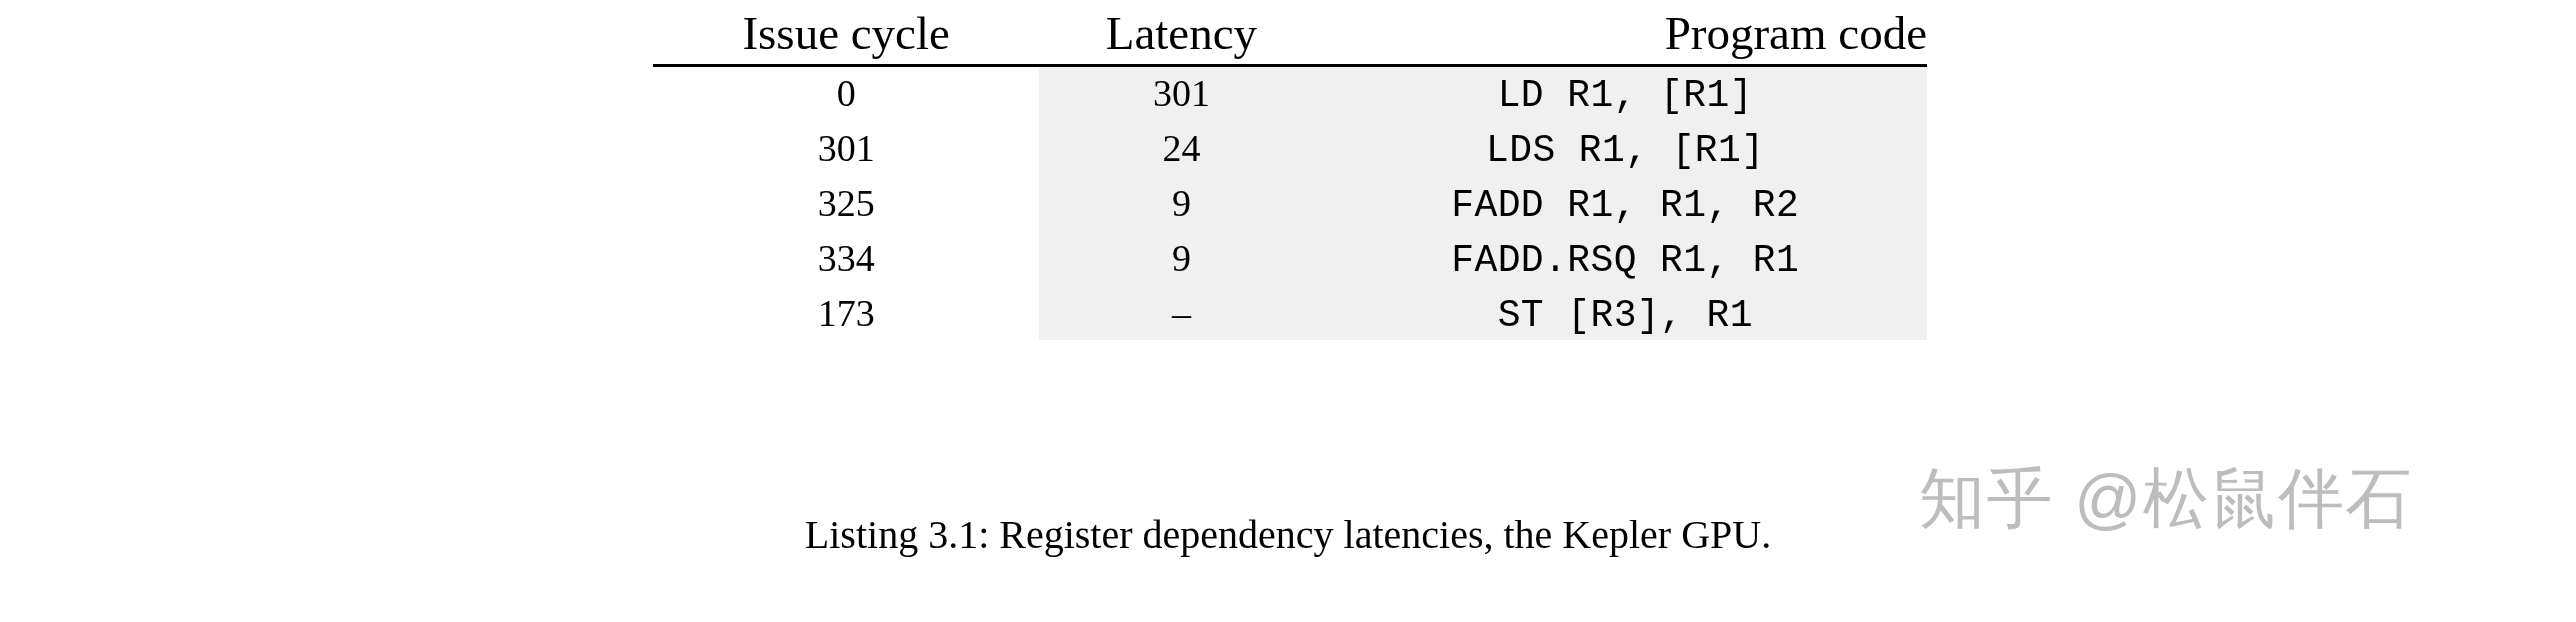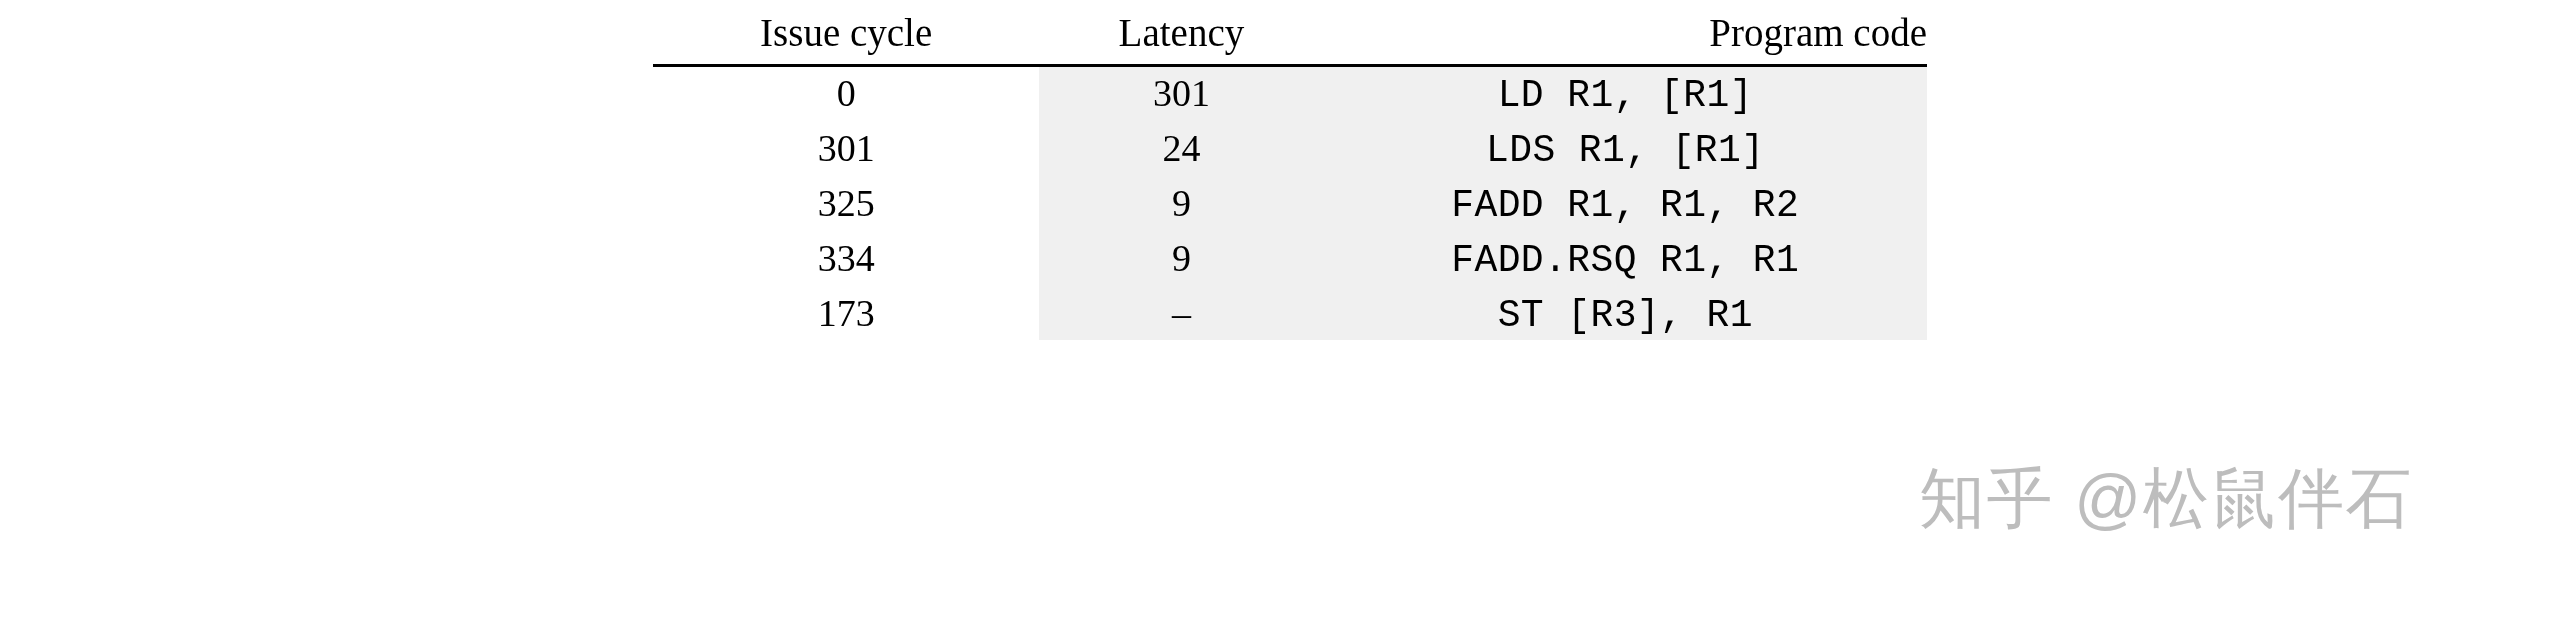--- a/index.html
+++ b/index.html
@@ -58,21 +58,21 @@
   }
 
   
   col.c-issue   { width: 386px; }
   col.c-latency { width: 284px; }
   col.c-code    { width: 603px; }
 
   
   tr.head-row th {
     font-family: "Liberation Serif", serif;
-    font-size: 39px;
+    font-size: 47px;
     line-height: 50px;
     padding-bottom: 6.4px;
     white-space: nowrap;
   }
   th.h-issue   { text-align: center; padding-right: 17.6px; }
   th.h-latency { text-align: center; padding-left: 17.6px; padding-right: 17.6px; }
   th.h-code    { text-align: right;   padding-left: 21px; }
 
   
   th.h-latency, td.d-latency { border-left: 3.2px solid #000; }
@@ -178,17 +178,18 @@
         </tr>
         <tr class="data-row">
           <td class="d-issue">173</td>
           <td class="d-latency">–</td>
           <td class="d-code">ST [R3], R1</td>
         </tr>
       </tbody>
     </table>
   </div>
 
+  <div id="caption">Listing 3.1: Register dependency latencies, the Kepler GPU.</div>
 
   <div id="watermark">知乎 @松鼠伴石</div>
 
 </div>
 
 
 </body></html>

